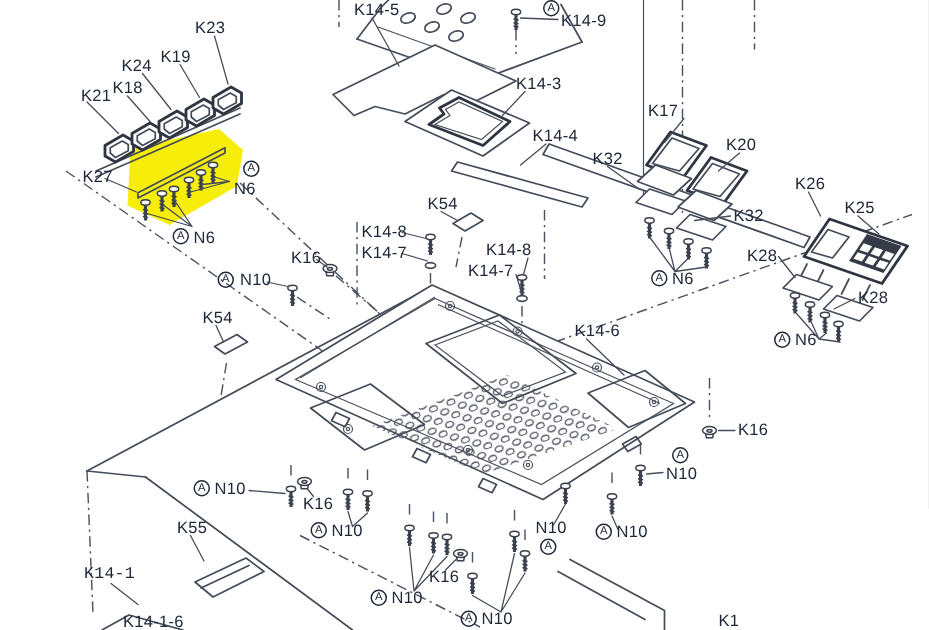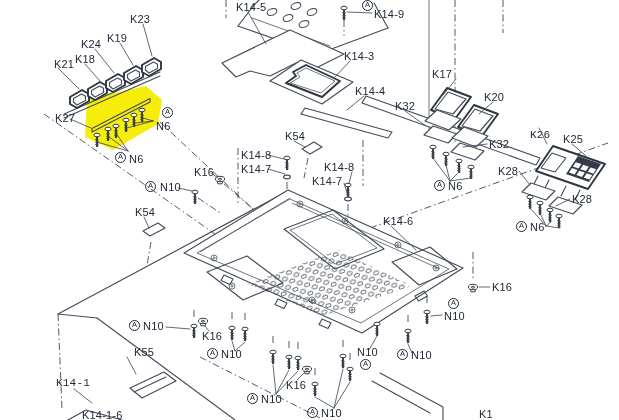--- a/index.html
+++ b/index.html
@@ -307,36 +307,36 @@
       <div class="lbl" style="left: 160px; top: 181px;">N10</div>
       <div class="lbl" style="left: 135px; top: 206px;">K54</div>
       <div class="lbl" style="left: 324px; top: 161px;">K14-8</div>
       <div class="lbl" style="left: 312px; top: 175px;">K14-7</div>
       <div class="lbl" style="left: 383px; top: 215px;">K14-6</div>
       <div class="lbl" style="left: 395px; top: 100px;">K32</div>
       <div class="lbl" style="left: 432px; top: 68px;">K17</div>
       <div class="lbl" style="left: 484px; top: 91px;">K20</div>
       <div class="lbl" style="left: 489px; top: 138px;">K32</div>
       <div class="lbl" style="left: 448px; top: 180px;">N6</div>
-      <div class="lbl" style="left: 530px; top: 129px; font-family: Liberation Mono, monospace;">K26</div>
+      <div class="lbl" style="left: 530px; top: 117px;">K26</div>
       <div class="lbl" style="left: 563px; top: 133px;">K25</div>
       <div class="lbl" style="left: 498px; top: 165px;">K28</div>
       <div class="lbl" style="left: 572px; top: 193px;">K28</div>
       <div class="lbl" style="left: 530px; top: 221px;">N6</div>
       <div class="lbl" style="left: 492px; top: 281px;">K16</div>
       <div class="lbl" style="left: 444px; top: 310px;">N10</div>
       <div class="lbl" style="left: 411px; top: 349px;">N10</div>
       <div class="lbl" style="left: 202px; top: 330px;">K16</div>
       <div class="lbl" style="left: 143px; top: 320px;">N10</div>
       <div class="lbl" style="left: 221px; top: 348px;">N10</div>
       <div class="lbl" style="left: 357px; top: 346px;">N10</div>
       <div class="lbl" style="left: 286px; top: 379px;">K16</div>
       <div class="lbl" style="left: 261px; top: 393px;">N10</div>
       <div class="lbl" style="left: 321px; top: 407px;">N10</div>
-      <div class="lbl" style="left: 118px; top: 346px; margin-left: 16px;">K55</div>
+      <div class="lbl" style="left: 118px; top: 346px;">K55</div>
       <div class="lbl" style="left: 56px; top: 377px; font-family: Liberation Mono, monospace;">K14-1</div>
       <div class="lbl" style="left: 82px; top: 409px;">K14-1-6</div>
       <div class="lbl" style="left: 447px; top: 408px; padding-left: 32px;">K1</div>
       <div class="ca" style="left: 162px; top: 107px;">A</div>
       <div class="ca" style="left: 115px; top: 152px;">A</div>
       <div class="ca" style="left: 362px; top: 0px;">A</div>
       <div class="ca" style="left: 145px; top: 181px;">A</div>
       <div class="ca" style="left: 434px; top: 180px;">A</div>
       <div class="ca" style="left: 516px; top: 221px;">A</div>
       <div class="ca" style="left: 448px; top: 298px;">A</div>

